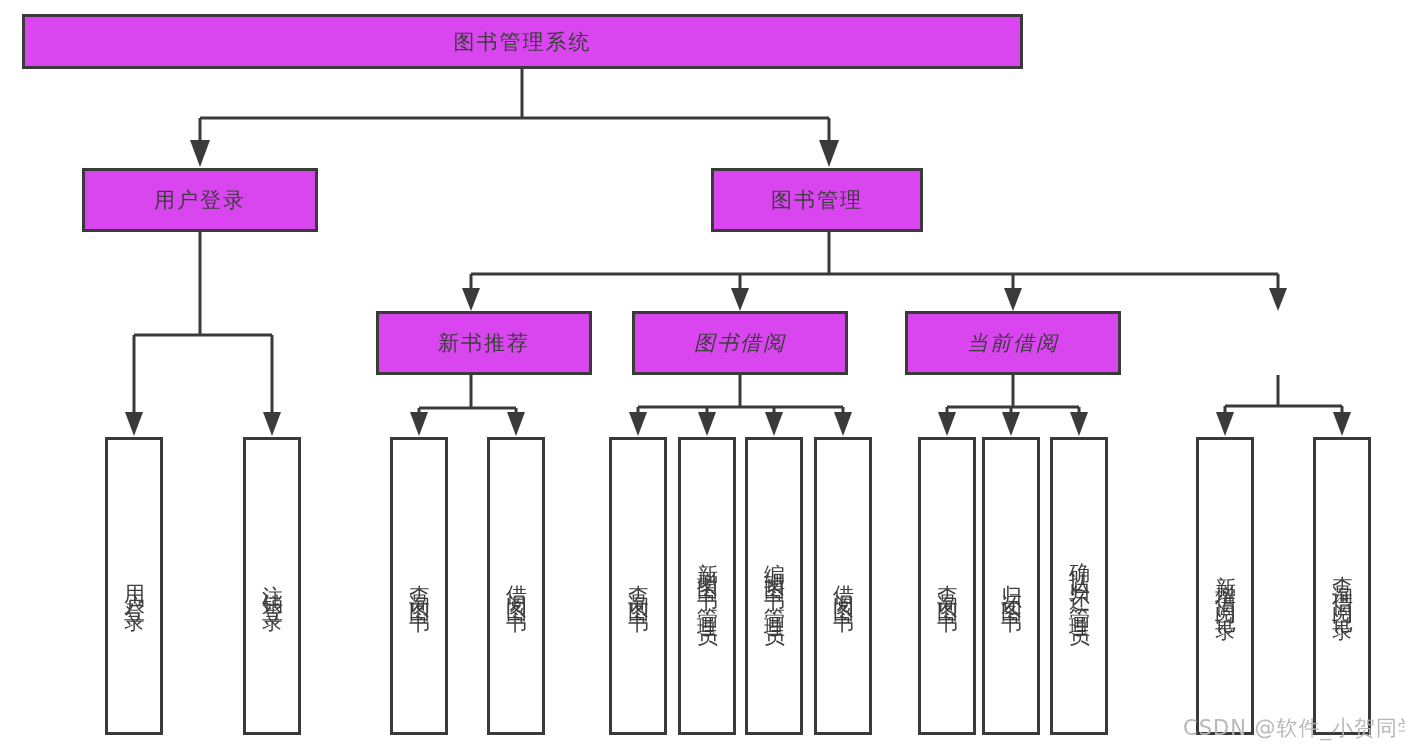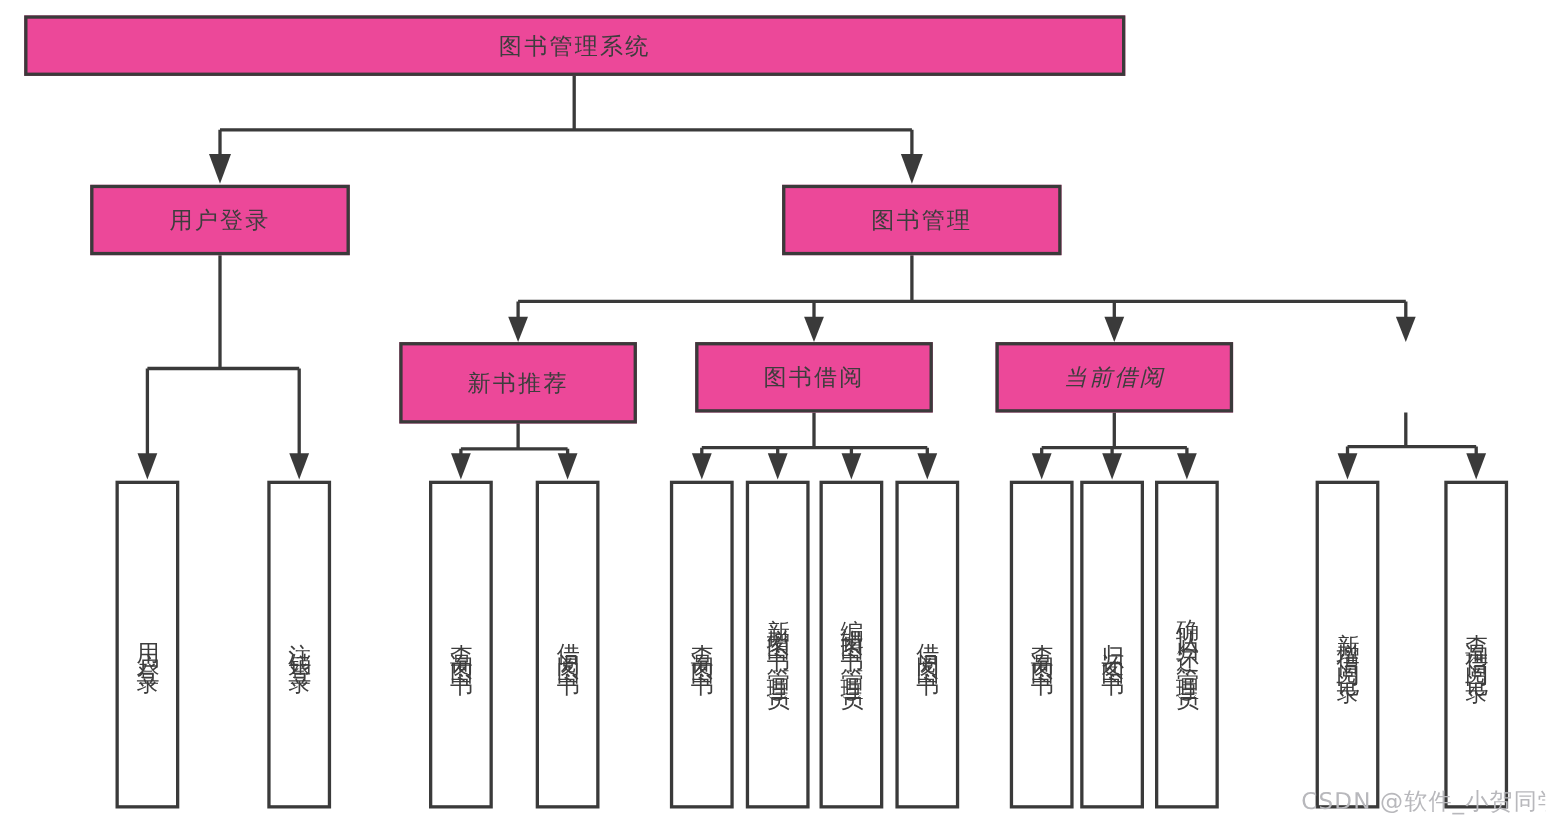--- a/index.html
+++ b/index.html
@@ -16,21 +16,21 @@
     background:var(--bg);
     overflow:hidden;
   }
   .connectors{
     position:absolute;left:0;top:0;z-index:1;
   }
   .node{
     position:absolute;
     box-sizing:border-box;
     border:3px solid var(--line);
-    background:#ec4899;
+    background:#d946ef;
     display:flex;align-items:center;justify-content:center;
     z-index:2;
     color:var(--text);
     font-size:21px;
     letter-spacing:2px;
   }
   .leaf{
     position:absolute;
     top:437px;height:298px;width:58px;
     box-sizing:border-box;
@@ -107,28 +107,28 @@
     </g>
   </svg>
 
   <div class="node" style="left:22px;top:14px;width:1001px;height:55px;">
     <span>图书管理系统</span>
   </div>
 
   <div class="node" style="left:82px;top:168px;width:236px;height:64px;">
     <span>用户登录</span>
   </div>
-  <div class="node" style="left:711px;top:168px;width:254px;height:64px;">
+  <div class="node" style="left:711px;top:168px;width:212px;height:64px;">
     <span>图书管理</span>
   </div>
 
-  <div class="node" style="left:363px;top:311px;width:216px;height:74px;font-family:Liberation Serif, serif;">
+  <div class="node" style="left:376px;top:311px;width:216px;height:64px;font-family:Liberation Serif, serif;">
     <span>新书推荐</span>
   </div>
-  <div class="node" style="left:632px;top:311px;width:216px;height:64px;">
+  <div class="node" style="left:632px;top:311px;width:216px;height:64px;font-style:italic;">
     <span>图书借阅</span>
   </div>
   <div class="node" style="left:905px;top:311px;width:216px;height:64px;font-style:italic;">
     <span>当前借阅</span>
   </div>
 
   <div class="leaf" style="left:105px;">
     <span class="vlabel">用户登录</span>
   </div>
   <div class="leaf" style="left:243px;">

